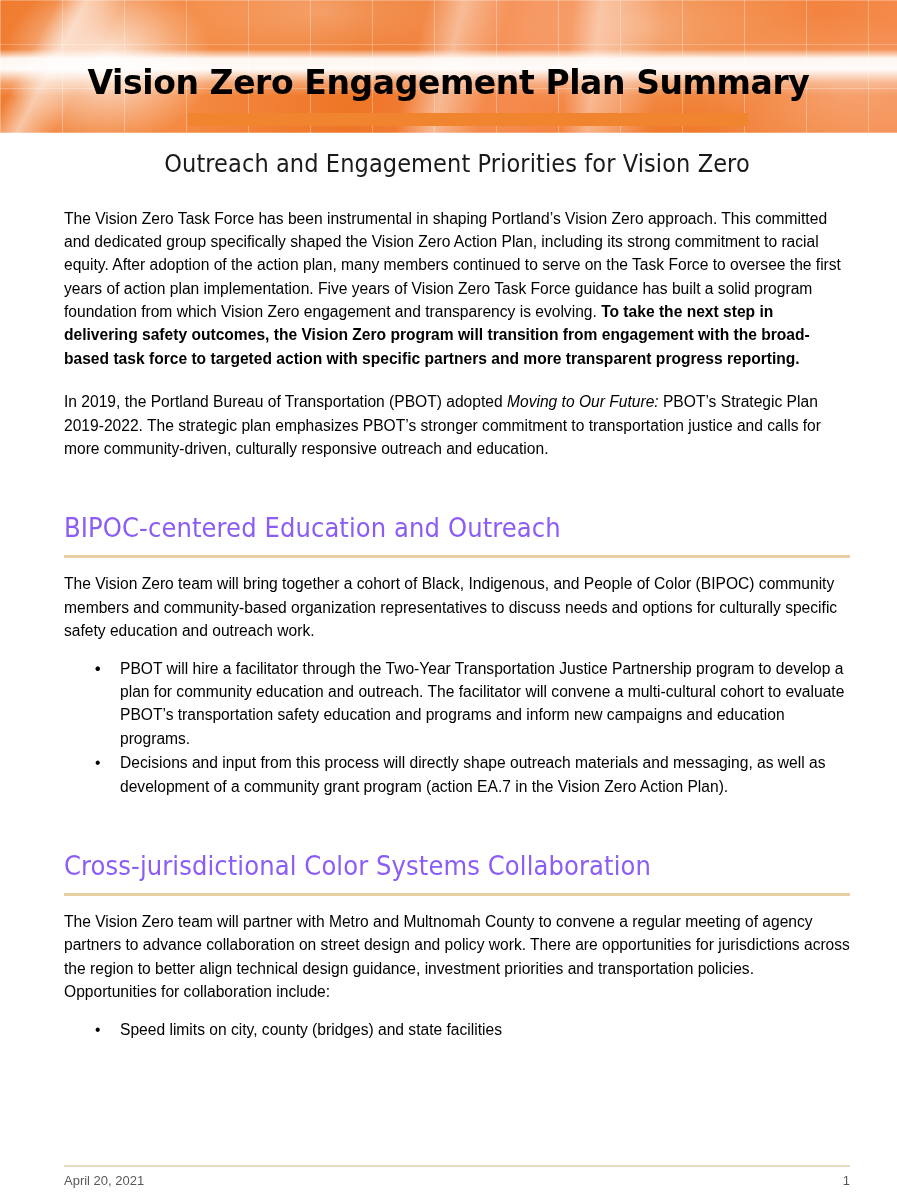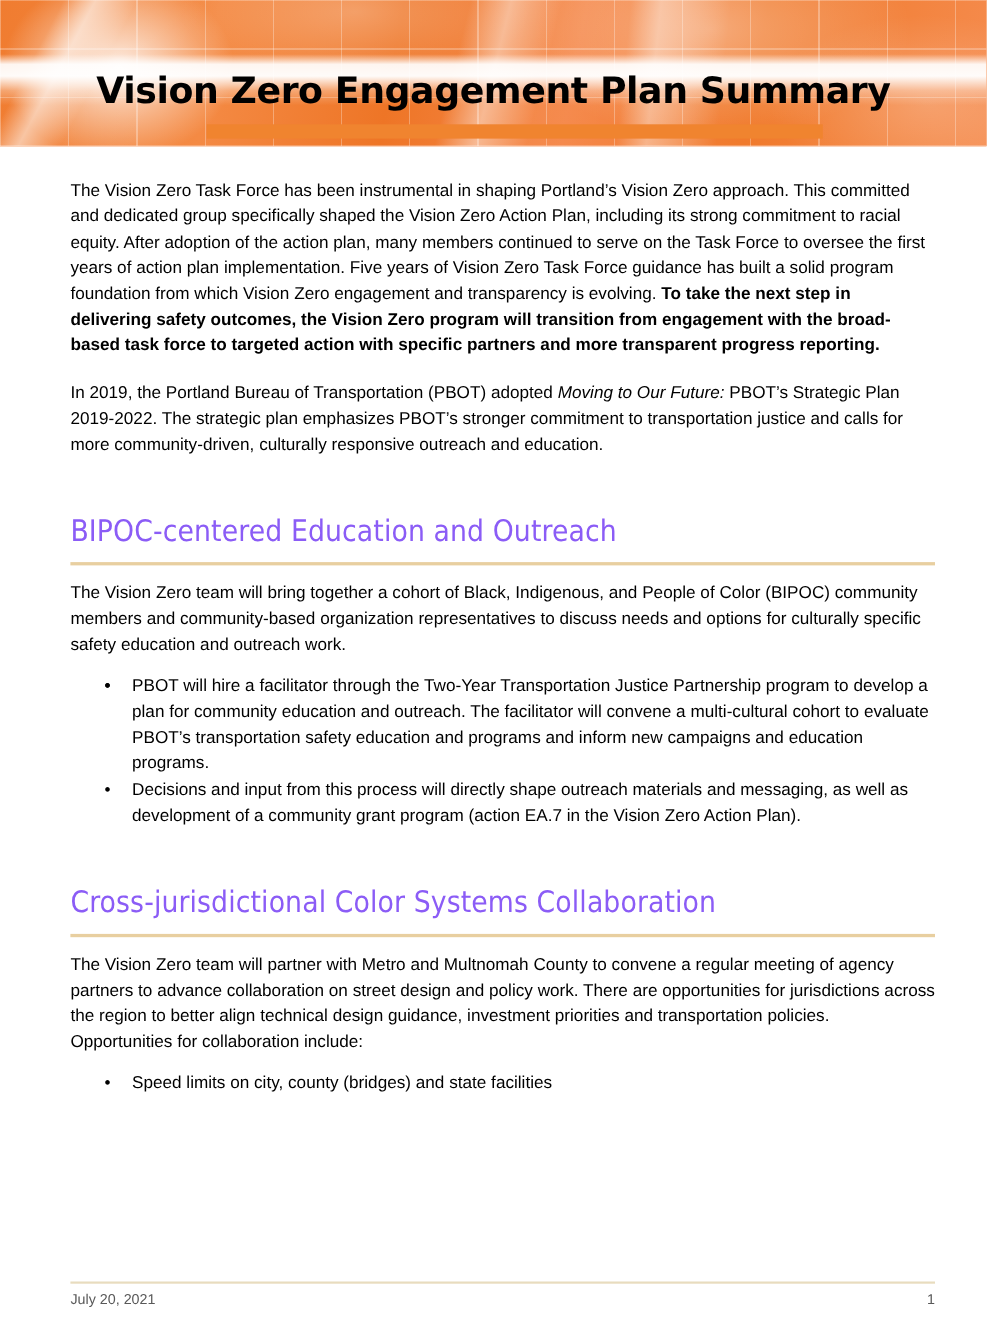--- a/index.html
+++ b/index.html
@@ -186,20 +186,21 @@
 <body>
 
 <div class="banner">
   <div class="banner-art"></div>
   <div class="banner-title">Vision Zero Engagement Plan Summary</div>
   <div class="banner-rule"></div>
 </div>
 
 <div class="page">
 
+  <div class="subtitle">Outreach and Engagement Priorities for Vision Zero</div>
 
   <div class="para-block">
     <p class="body">
       <span>The Vision Zero Task Force has been instrumental in shaping Portland’s Vision Zero approach.  This committed and dedicated group specifically shaped the Vision Zero Action Plan, including its strong commitment to racial equity. After adoption of the action plan, many members continued to serve on the Task Force to oversee the first years of action plan implementation. Five years of Vision Zero Task Force guidance has built a solid program foundation from which Vision Zero engagement and transparency is evolving. </span><span class="bold">To take the next step in delivering safety outcomes, the Vision Zero program will transition from engagement with the broad-based task force to targeted action with specific partners and more transparent progress reporting.</span>
     </p>
 
     <p class="body">
       <span>In 2019, the Portland Bureau of Transportation (PBOT) adopted </span><span class="italic">Moving to Our Future:</span><span> PBOT’s Strategic Plan 2019-2022. The strategic plan emphasizes PBOT’s stronger commitment to transportation justice and calls for more community-driven, culturally responsive outreach and education.</span>
     </p>
 
@@ -230,16 +231,16 @@
       <span class="dot">•</span>
       <span>Speed limits on city, county (bridges) and state facilities</span>
     </li>
   </ul>
 
 </div>
 
 <div class="footer">
   <div class="footer-rule"></div>
   <div class="footer-row">
-    <span>July 20, 2021</span>
+    <span>April 20, 2021</span>
     <span>1</span>
   </div>
 </div>
 
 </body></html>

